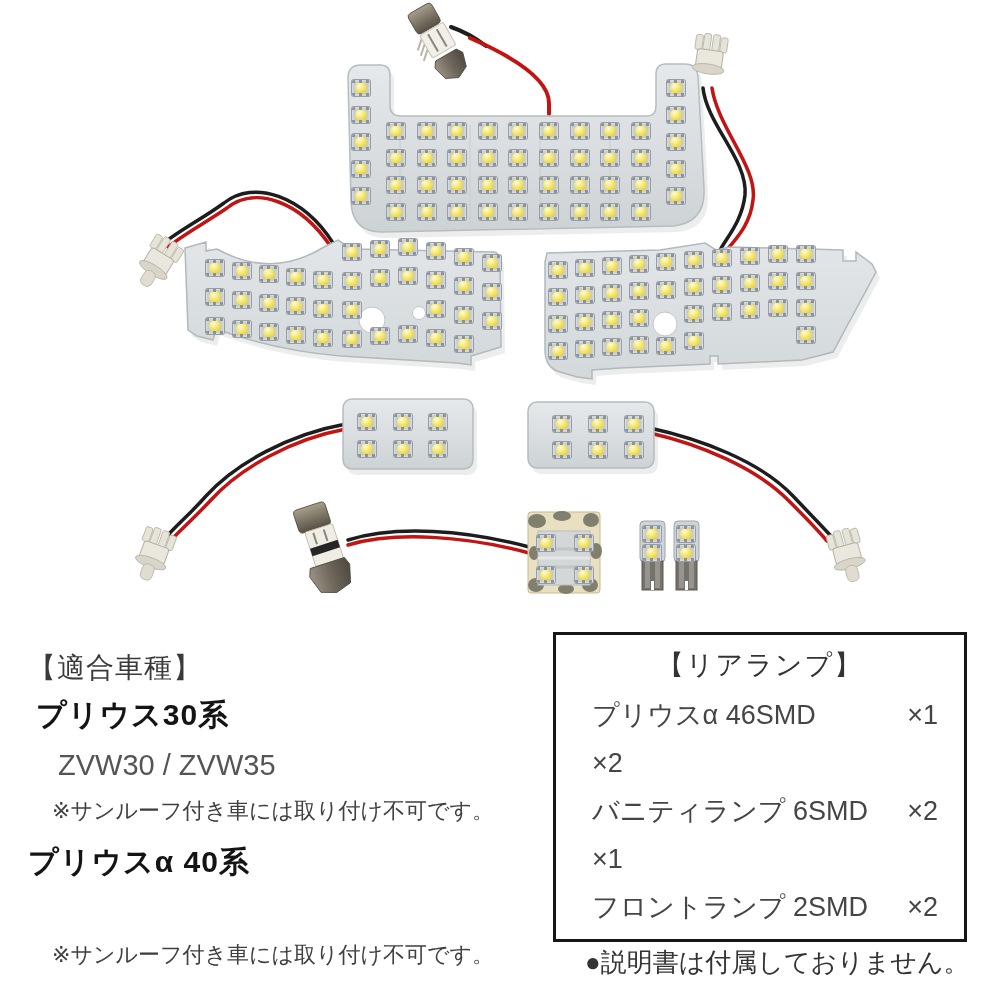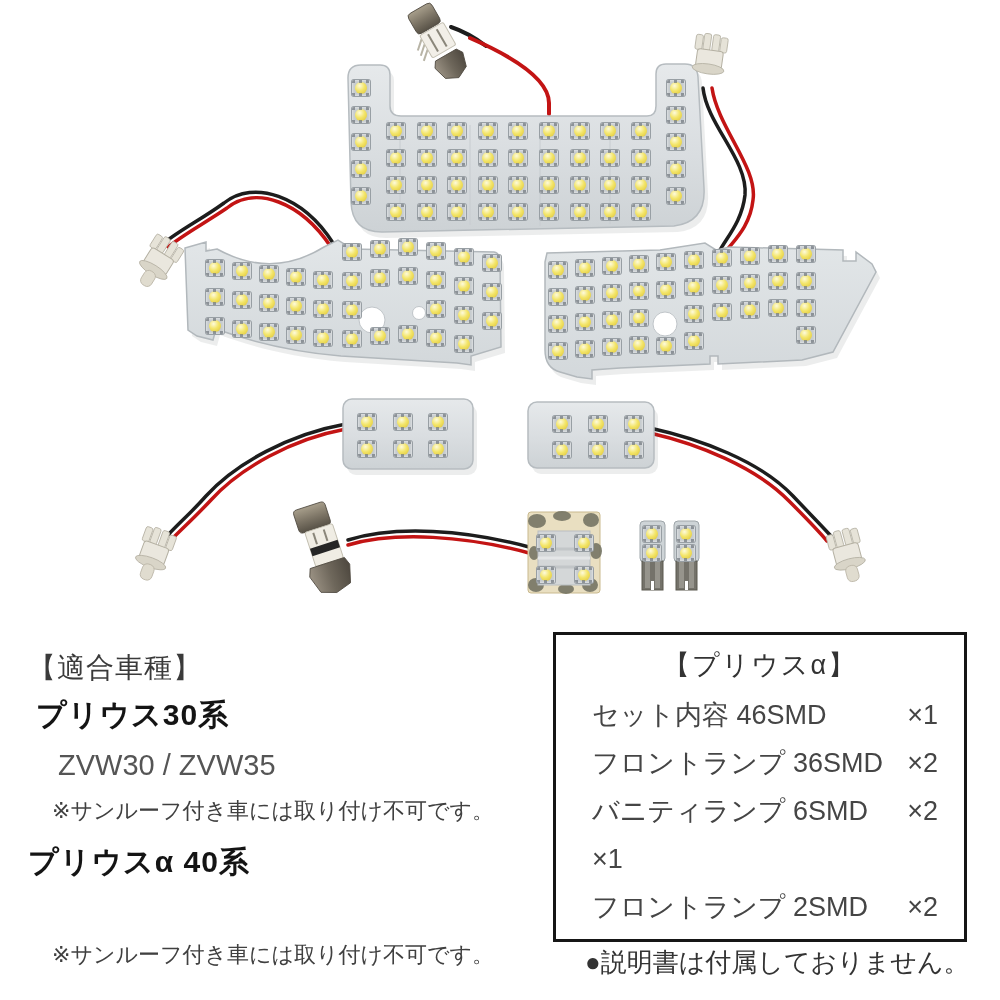--- a/index.html
+++ b/index.html
@@ -363,28 +363,27 @@
   </div>
 
   <div class="txt compat-heading">【適合車種】</div>
   <div class="txt model-name m1-name">プリウス30系</div>
   <div class="txt model-codes m1-codes">ZVW30 / ZVW35</div>
   <div class="txt model-note m1-note">※サンルーフ付き車には取り付け不可です。</div>
   <div class="txt model-name m2-name">プリウスα 40系</div>
   <div class="txt model-note m2-note">※サンルーフ付き車には取り付け不可です。</div>
 
   <div class="set-box">
-    <div class="set-title">【プリウスα】</div>
+    <div class="set-title">【リアランプ】</div>
     <div class="set-rows">
       <div class="set-row">
-        <span>セット内容 46SMD</span>
+        <span>プリウスα 46SMD</span>
         <span class="qty">×1</span>
       </div>
       <div class="set-row">
-        <span>フロントランプ 36SMD</span>
         <span class="qty">×2</span>
       </div>
       <div class="set-row">
         <span>バニティランプ 6SMD</span>
         <span class="qty">×2</span>
       </div>
       <div class="set-row">
         <span class="qty">×1</span>
       </div>
       <div class="set-row">

